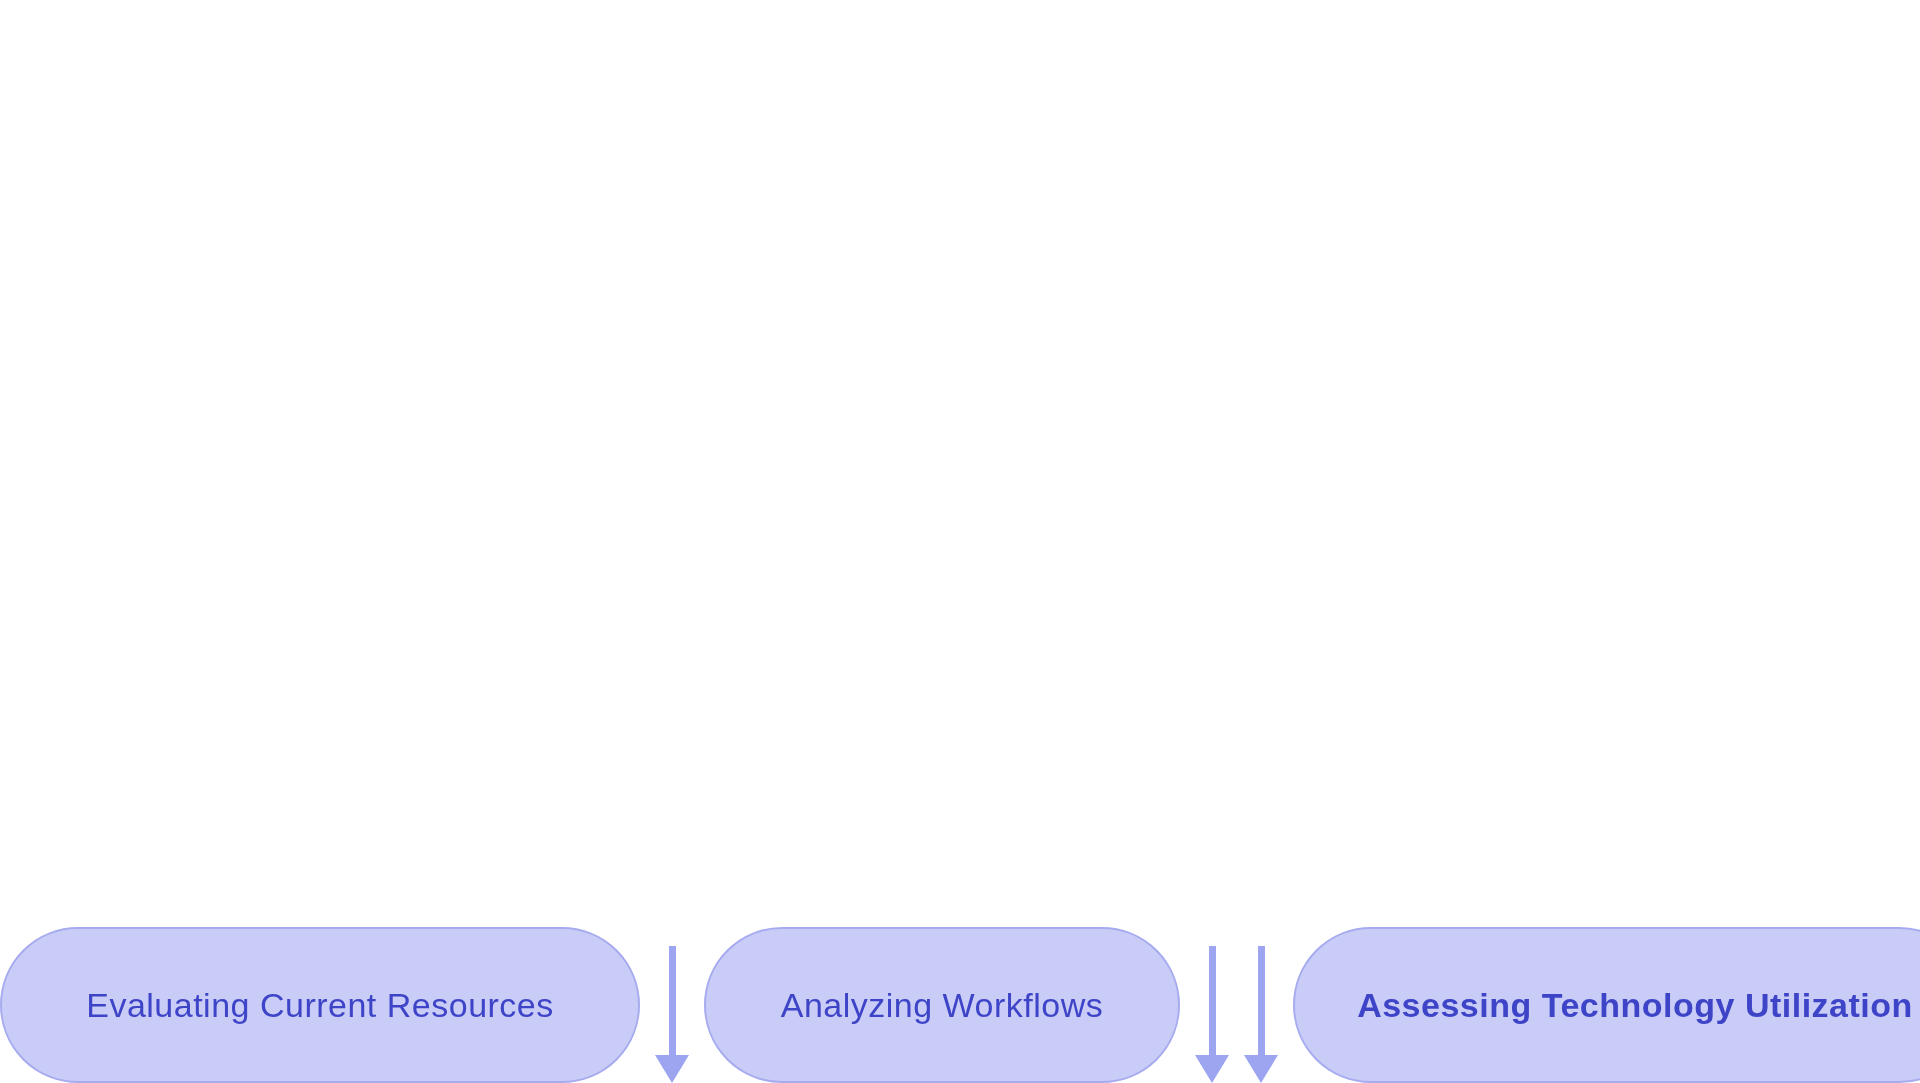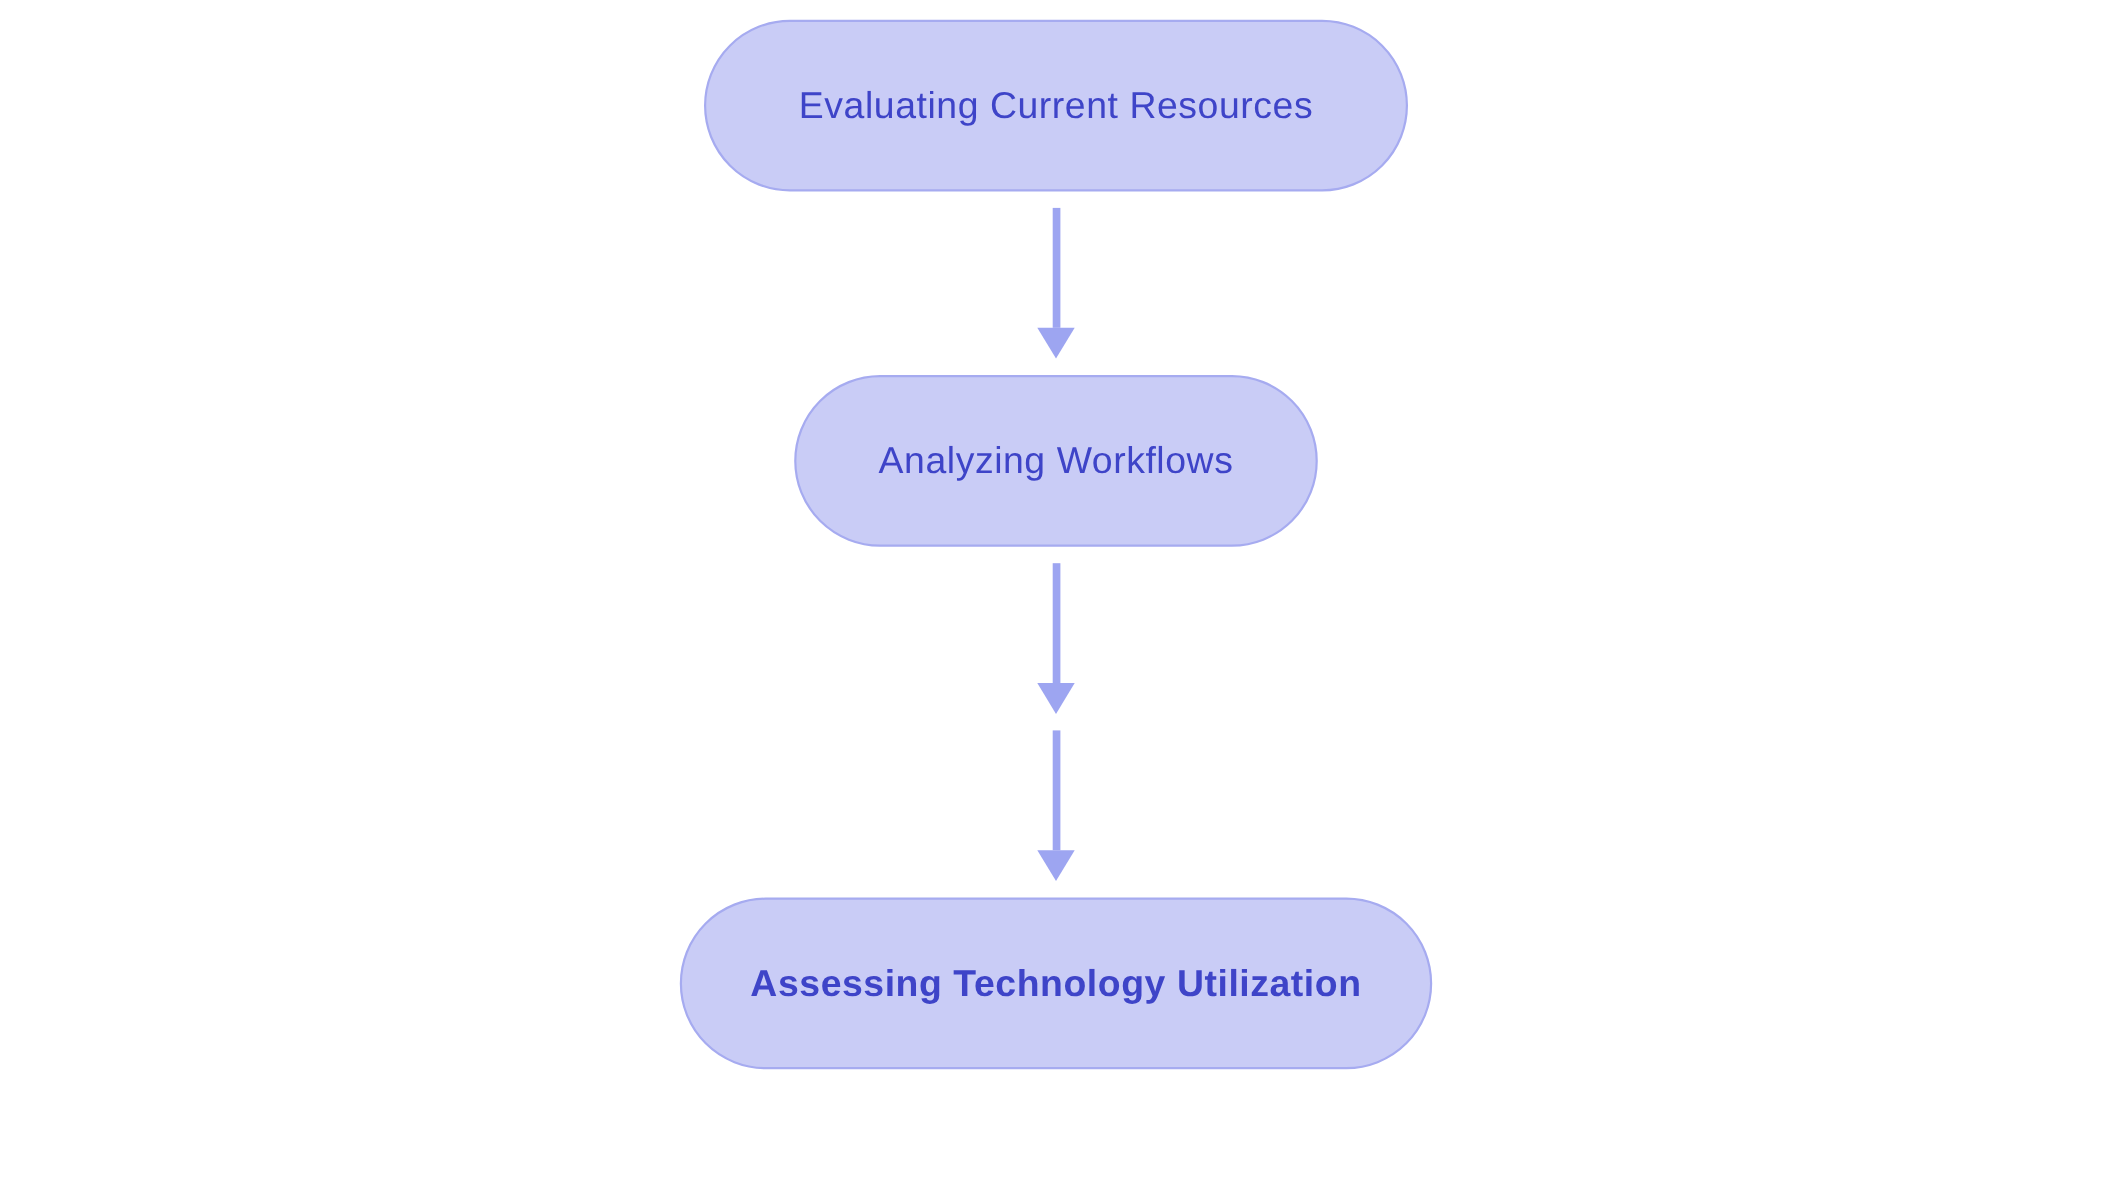--- a/index.html
+++ b/index.html
@@ -15,22 +15,21 @@
     height: 1083px;
     background: var(--bg);
     overflow: hidden;
     font-family: "Liberation Sans", "DejaVu Sans", sans-serif;
   }
   .canvas {
     width: 1920px;
     height: 1083px;
     padding-top: 18px;
     display: flex;
-    flex-direction: column;
-    align-items: center;
+    align-items: flex-end;
     background: var(--bg);
     gap: 15px;
   }
   .flow-node {
     height: 156px;
     border: 2px solid var(--node-border);
     border-radius: 78px;
     background: var(--node-fill);
     color: var(--node-text);
     font-size: 34px;

